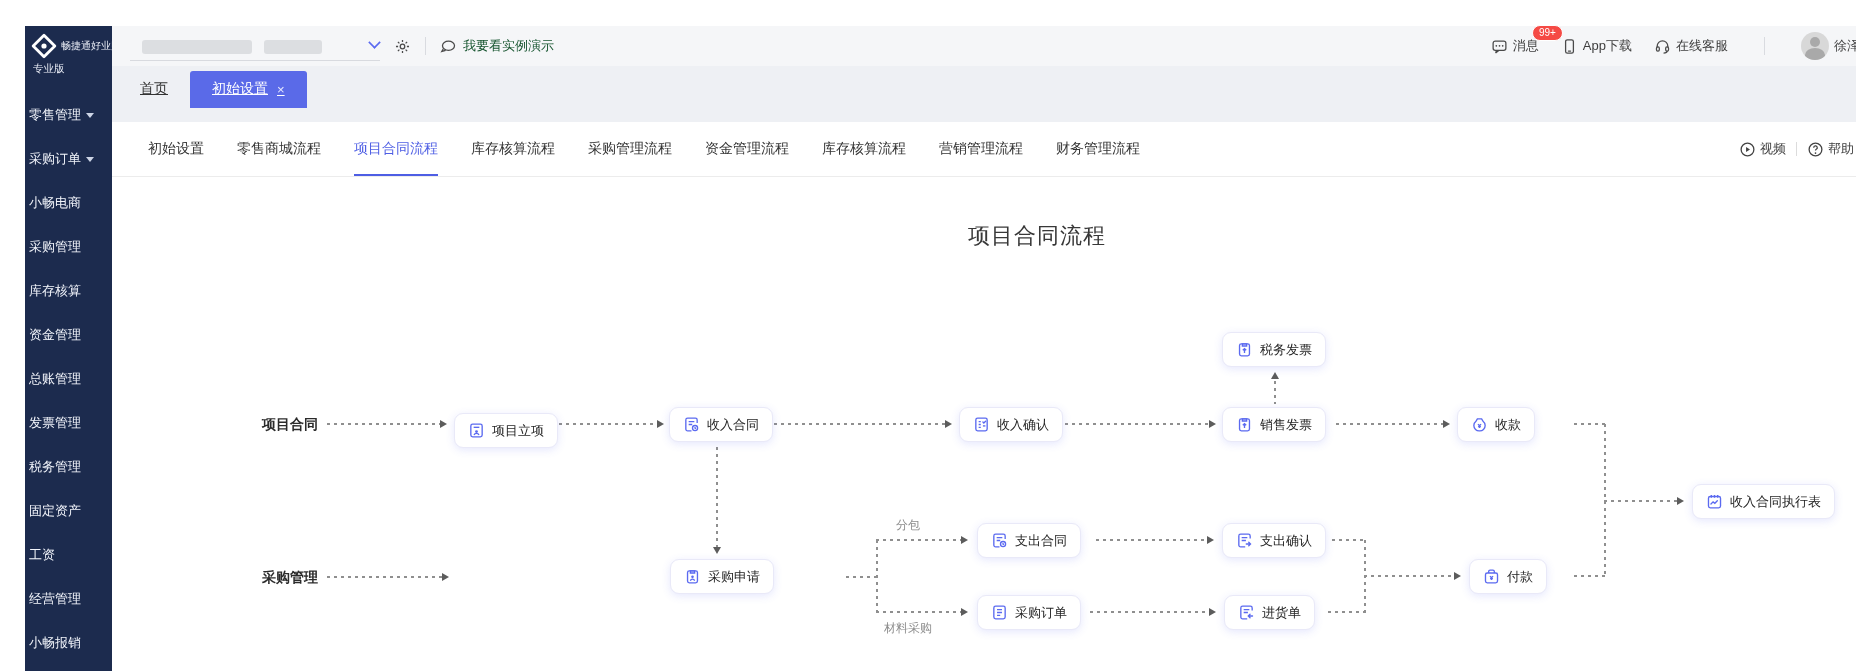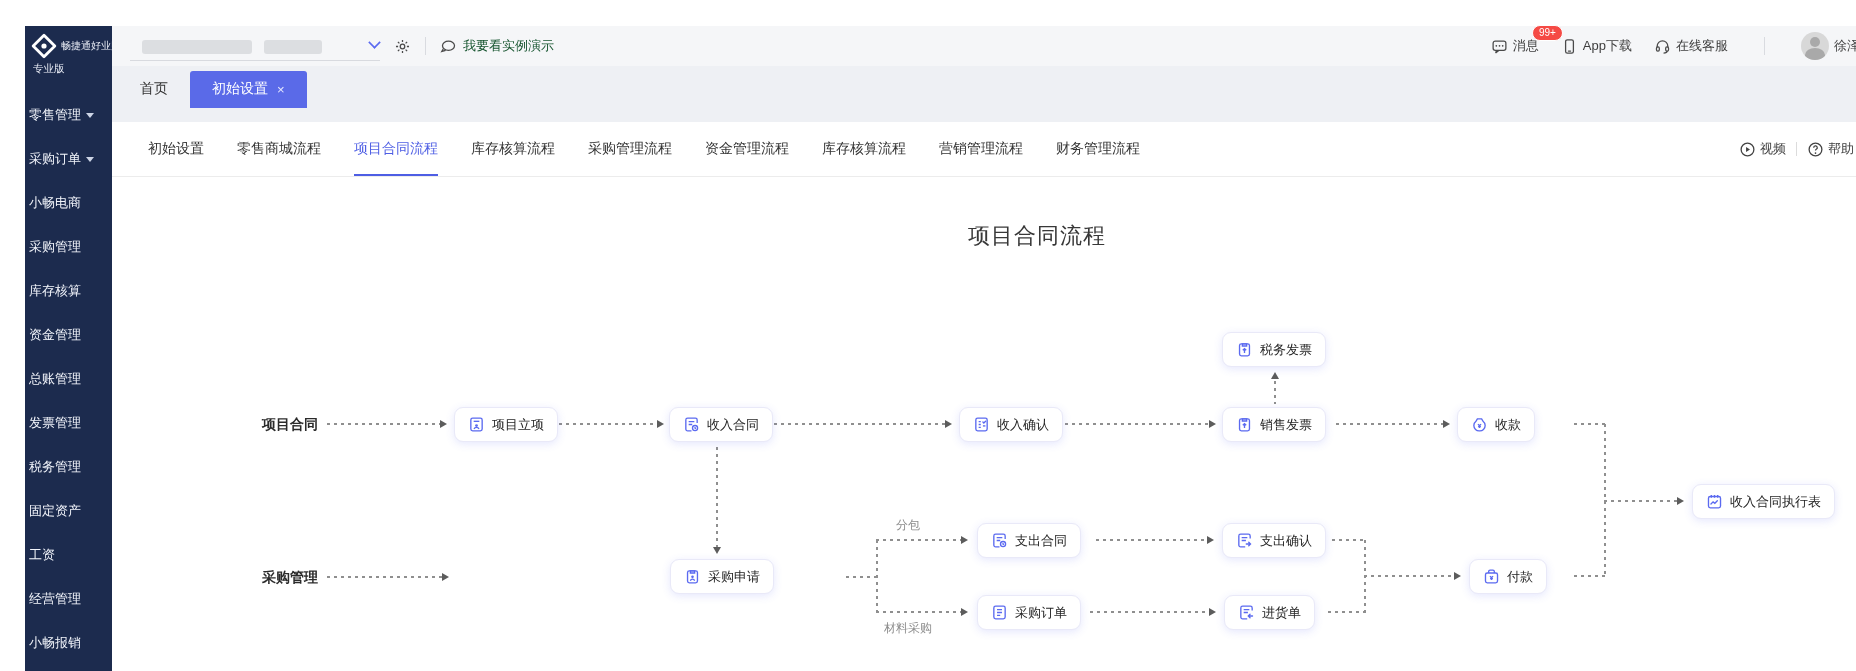--- a/index.html
+++ b/index.html
@@ -37,21 +37,21 @@
   .demo-link { display:flex; align-items:center; gap:6px; font-size:13px; color:#14532d; cursor:pointer; }
   .hdr-right { margin-left:auto; display:flex; align-items:center; gap:22px; padding-right:0; }
   .hdr-item { display:flex; align-items:center; gap:5px; font-size:13px; color:#3d3d3d; cursor:pointer; position:relative; }
   .badge { position:absolute; top:-12px; right:-24px; background:#f54a45; color:#fff; font-size:10px; line-height:14px; padding:0 6px; border-radius:8px; border:1px solid #fff; }
   .avatar { width:28px; height:28px; border-radius:50%; background:#d8d8d8; position:relative; overflow:hidden; flex:0 0 auto; }
   .avatar::before { content:''; position:absolute; top:5px; left:9px; width:10px; height:10px; border-radius:50%; background:#a9a9a9; }
   .avatar::after { content:''; position:absolute; top:16px; left:4px; width:20px; height:14px; border-radius:50% 50% 0 0; background:#a9a9a9; }
   .username { font-size:13px; color:#3d3d3d; white-space:nowrap; width:22px; overflow:hidden; }
 
   .tabrow { height:46px; background:#eef0f4; display:flex; align-items:center; padding-left:6px; }
-  .tab { height:37px; display:flex; align-items:center; padding:0 22px; font-size:14px; color:#333; cursor:pointer; }
+  .tab { height:37px; display:flex; align-items:center; padding:0 22px; font-size:14px; color:#333; cursor:pointer;text-decoration:underline; }
   .tab.active { background:#5a6ae8; color:#fff; border-radius:3px 3px 0 0; gap:9px; }
   .tab .close-x { font-size:13px; color:#e6e8ff; line-height:1; }
 
   .content { flex:1; min-height:0; padding-top:10px; display:flex; }
   .panel { flex:1; background:#fff; display:flex; flex-direction:column; min-width:0; }
 
   .subtabs { height:55px; display:flex; align-items:center; padding-left:36px; border-bottom:1px solid #ececec; flex:0 0 auto; }
   .subtab { position:relative; height:100%; display:flex; align-items:center; margin-right:33px; font-size:14px; color:#333; cursor:pointer; white-space:nowrap; }
   .subtab.active { color:#4e5ee4; }
   .subtab.active::after { content:''; position:absolute; left:0; right:0; bottom:0; height:2px; background:#4e5ee4; }
@@ -278,21 +278,21 @@
             <div class="edge eh ar" style="left:978px; top:434px; width:124px;"></div>
             <div class="edge eh" style="left:1220px; top:362px; width:33px;"></div>
             <div class="edge ev" style="left:1252px; top:363px; height:73px;"></div>
             <div class="edge eh" style="left:1216px; top:434px; width:37px;"></div>
             <div class="edge eh ar" style="left:1252px; top:398px; width:95px;"></div>
             <div class="edge eh" style="left:1462px; top:246px; width:31px;"></div>
             <div class="edge ev" style="left:1492px; top:247px; height:152px;"></div>
             <div class="edge eh ar" style="left:1492px; top:323px; width:78px;"></div>
             <div class="edge eh" style="left:1462px; top:398px; width:31px;"></div>
 
-            <div class="node" style="left:342px; top:230px;">
+            <div class="node" style="left:342px; top:236px;">
               <svg width="17" height="17" viewBox="0 0 24 24" fill="none" stroke="#5b6af0" stroke-width="1.9">
                 <rect x="4" y="3" width="16" height="18" rx="2.5"></rect>
                   <path d="M8 7.5h8"></path>
                   <circle cx="12" cy="13.5" r="2" fill="#5b6af0" stroke="none"></circle>
                   <path d="M8.5 18.5c.6-1.6 2-2.4 3.5-2.4s2.9.8 3.5 2.4"></path>
               </svg>
               <span>项目立项</span>
             </div>
             <div class="node" style="left:557px; top:230px;">
               <svg width="17" height="17" viewBox="0 0 24 24" fill="none" stroke="#5b6af0" stroke-width="1.9">

